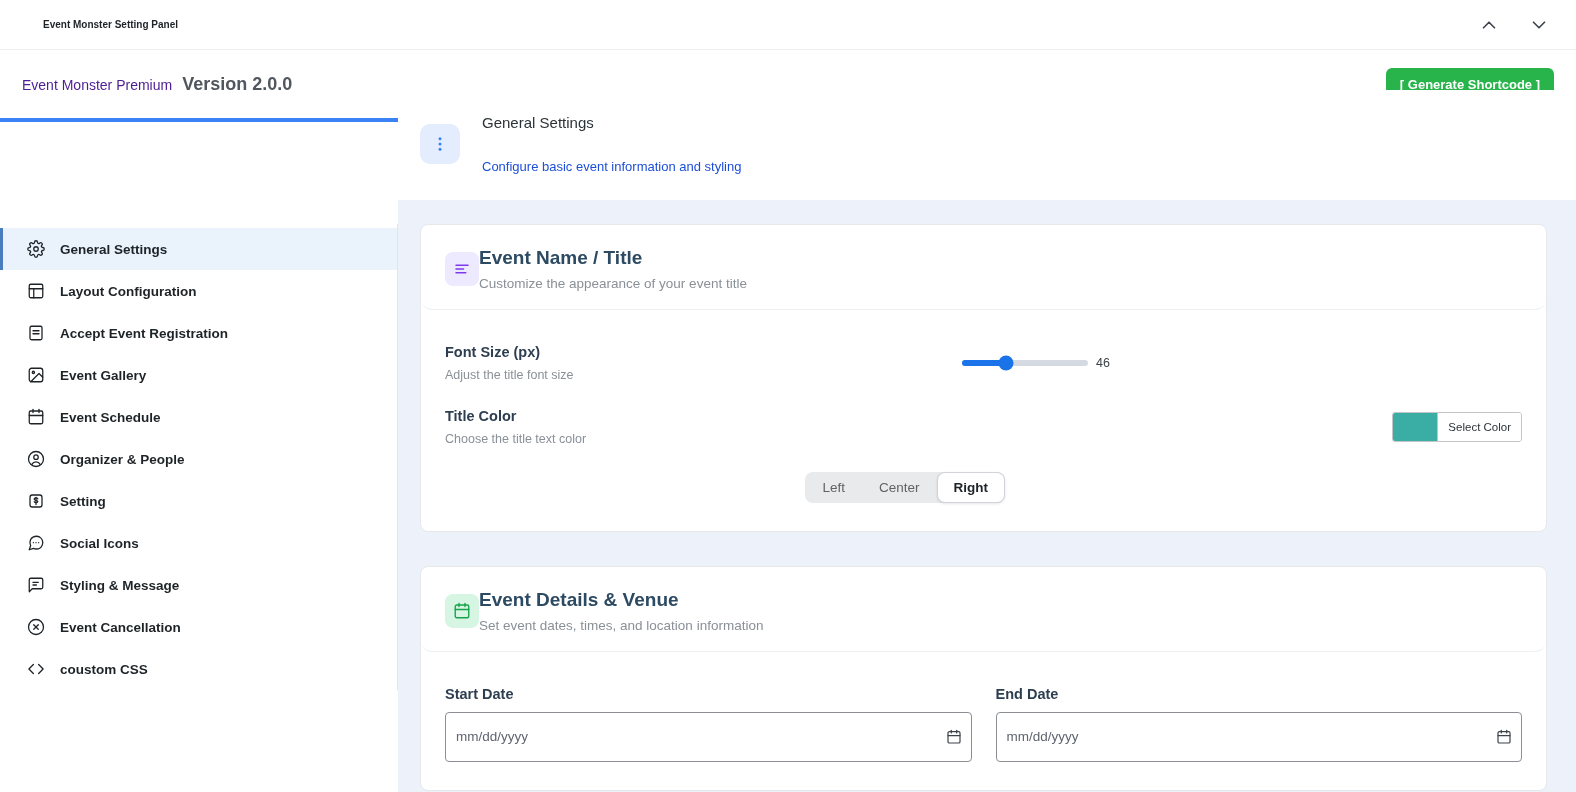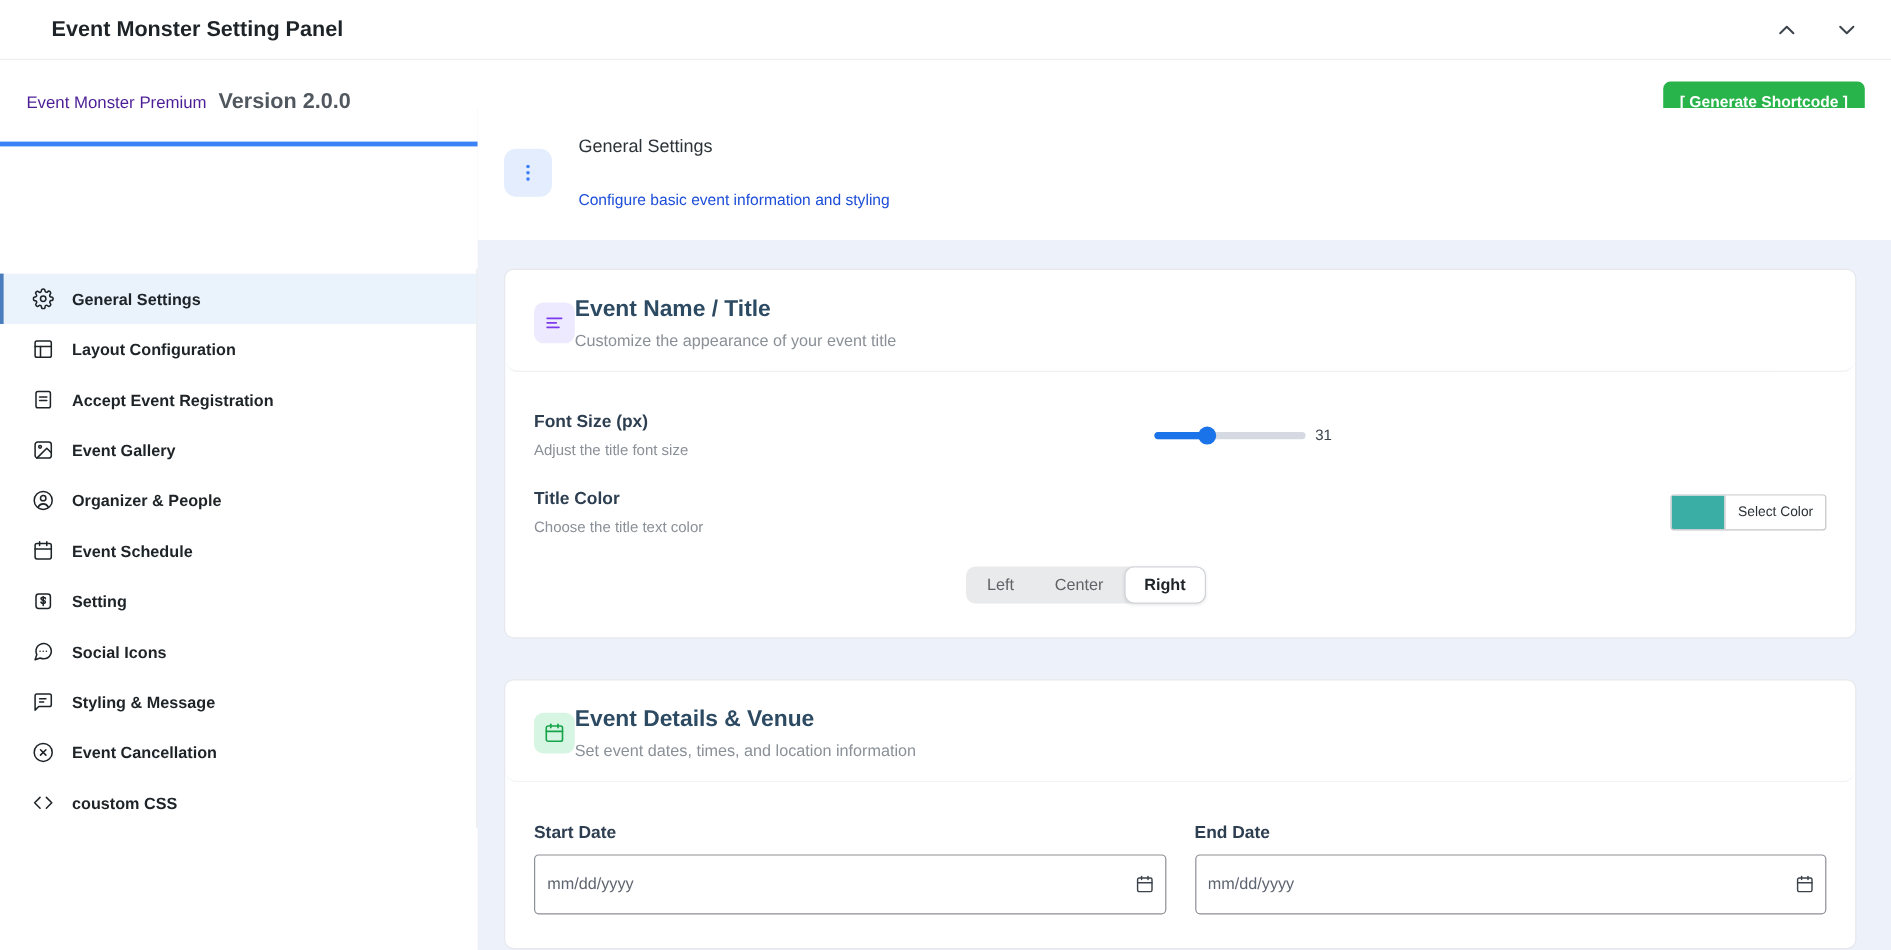--- a/index.html
+++ b/index.html
@@ -12,21 +12,21 @@
   svg { display:block; }
 
   
   .topbar {
     height: 50px;
     display: flex; align-items: center; justify-content: space-between;
     padding: 0 26px 0 22px;
     border-bottom: 1px solid #eceef1;
     background:#fff;
   }
-  .topbar-title { font-size: 18px; font-weight: 700; color:#1d2327;padding-left:21px; }
+  .topbar-title { font-size: 10px; font-weight: 700; color:#1d2327;padding-left:21px; }
   .topbar-chevrons { display:flex; gap:28px; color:#3c434a; }
   .chev { cursor:pointer; }
 
   
   .header {
     height: 68px;
     display:flex; align-items:center; justify-content:space-between;
     padding: 0 22px;
     background:#fff;
   }
@@ -247,38 +247,38 @@
             <circle cx="8.5" cy="8.5" r="1.5"></circle>
             <path d="M21 15l-5-5L5 21"></path>
           </svg>
       </span>
       <span>Event Gallery</span>
     </div>
 
     <div class="side-item">
       <span class="icon">
         <svg width="18" height="18" viewBox="0 0 24 24" fill="none" stroke="currentColor" stroke-width="1.7" stroke-linecap="round" stroke-linejoin="round">
-            <circle cx="12" cy="12" r="10"></circle>
-            <circle cx="12" cy="9.5" r="3"></circle>
-            <path d="M6.5 19.2a6.2 6.2 0 0 1 11 0"></path>
-          </svg>
-      </span>
-      <span>Organizer &amp; People</span>
-    </div>
-
-    <div class="side-item">
-      <span class="icon">
-        <svg width="18" height="18" viewBox="0 0 24 24" fill="none" stroke="currentColor" stroke-width="1.7" stroke-linecap="round" stroke-linejoin="round">
             <rect x="3" y="4" width="18" height="17" rx="2"></rect>
             <line x1="16" y1="2" x2="16" y2="6"></line>
             <line x1="8" y1="2" x2="8" y2="6"></line>
             <line x1="3" y1="10" x2="21" y2="10"></line>
           </svg>
       </span>
       <span>Event Schedule</span>
+    </div>
+
+    <div class="side-item">
+      <span class="icon">
+        <svg width="18" height="18" viewBox="0 0 24 24" fill="none" stroke="currentColor" stroke-width="1.7" stroke-linecap="round" stroke-linejoin="round">
+            <circle cx="12" cy="12" r="10"></circle>
+            <circle cx="12" cy="9.5" r="3"></circle>
+            <path d="M6.5 19.2a6.2 6.2 0 0 1 11 0"></path>
+          </svg>
+      </span>
+      <span>Organizer &amp; People</span>
     </div>
 
     <div class="side-item">
       <span class="icon">
         <svg width="18" height="18" viewBox="0 0 24 24" fill="none" stroke="currentColor" stroke-width="1.7" stroke-linecap="round" stroke-linejoin="round">
             <rect x="4" y="4" width="16" height="16" rx="3"></rect>
             <path d="M12 7.2v9.6"></path>
             <path d="M14.4 9.2c0-.9-1.1-1.5-2.4-1.5s-2.4.6-2.4 1.5c0 2.4 4.8 1.2 4.8 3.6 0 .9-1.1 1.5-2.4 1.5s-2.4-.6-2.4-1.5"></path>
           </svg>
       </span>
@@ -368,21 +368,21 @@
           <div class="setting-row">
             <div>
               <div class="row-label">Font Size (px)</div>
               <div class="row-desc">Adjust the title font size</div>
             </div>
             <div class="control-col slider-col">
               <div class="slider-track">
                 <div class="slider-fill"></div>
                 <div class="slider-thumb"></div>
               </div>
-              <span class="slider-value">31</span>
+              <span class="slider-value">46</span>
             </div>
           </div>
 
           <div class="setting-row">
             <div>
               <div class="row-label">Title Color</div>
               <div class="row-desc">Choose the title text color</div>
             </div>
             <div class="control-col end">
               <div class="color-picker">

